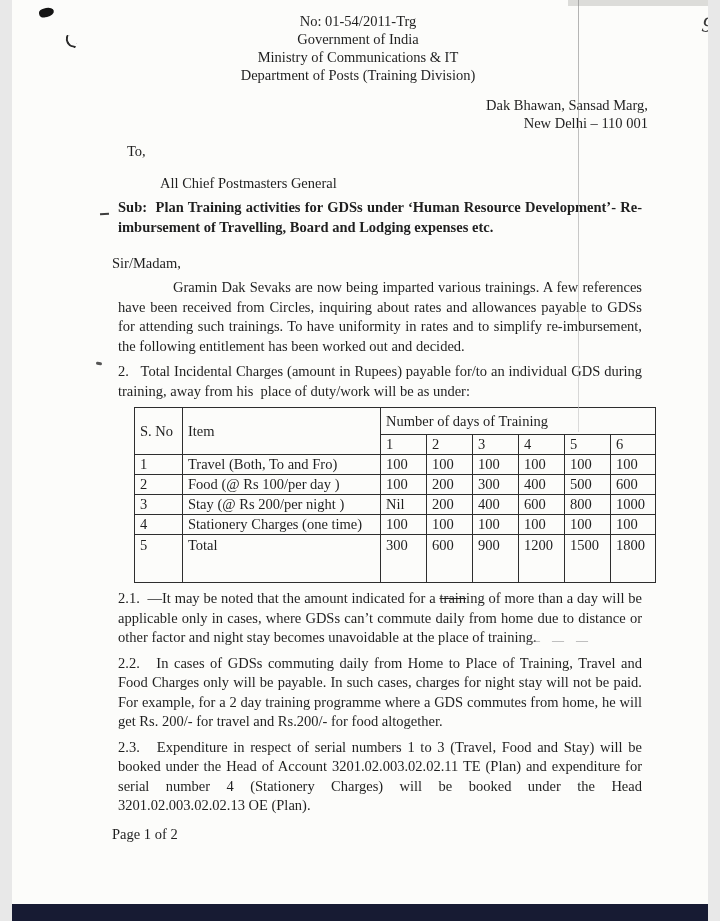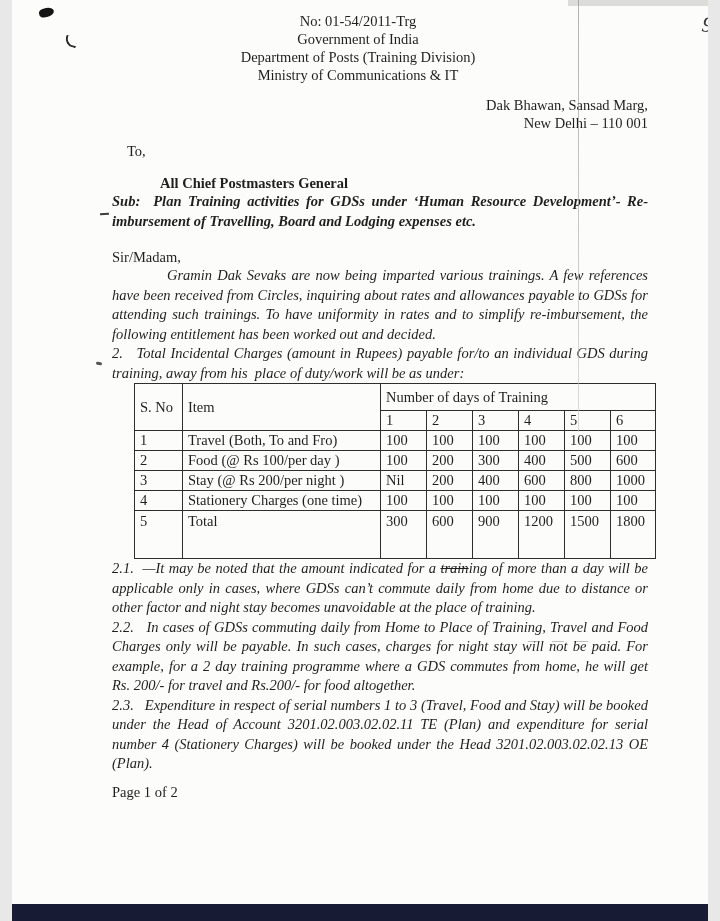--- a/index.html
+++ b/index.html
@@ -15,26 +15,26 @@
     font-size: 14.5px;
   }
   .content { padding: 12px 60px 0 100px; }
 
   .letterhead { text-align: center; line-height: 18px; margin-left: -44px; }
   .letterhead div { white-space: nowrap; }
 
   .addr-block { text-align: right; line-height: 17.5px; margin-top: 13px; }
 
   .to-label { margin-top: 11px; margin-left: 15px; }
-  .recipient { margin-top: 15px; margin-left: 48px; font-weight: bold; }
+  .recipient { margin-top: 15px; margin-left: 48px; font-weight: normal; }
 
   .subject { margin-top: 24px; font-weight: bold; text-align: justify; line-height: 19.5px; }
   .salutation { margin-top: 18px; }
 
-  p.para { margin: 0; text-align: justify; line-height: 19.5px; font-style: italic; }
+  p.para { margin: 6px; text-align: justify; line-height: 19.5px; }
   .para1 { margin-top: 6px; text-indent: 55px; }
   .para2 { margin-top: 11px; }
   .p21 { margin-top: 15px; }
   .p22 { margin-top: 12px; }
   .p23 { margin-top: 12px; }
   .strike { text-decoration: line-through; }
 
   table.charges {
     border-collapse: collapse;
     margin-left: 22px;
@@ -75,22 +75,22 @@
 </style>
 </head>
 <body>
 
 <div class="page">
   <div class="content">
 
     <div class="letterhead">
       <div>No: 01-54/2011-Trg</div>
       <div>Government of India</div>
+      <div>Ministry of Communications &amp; IT</div>
       <div>Department of Posts (Training Division)</div>
-      <div>Ministry of Communications &amp; IT</div>
     </div>
 
     <div class="addr-block">
       <div>Dak Bhawan, Sansad Marg,</div>
       <div>New Delhi – 110 001</div>
     </div>
 
     <div class="to-label">To,</div>
     <div class="recipient">All Chief Postmasters General</div>
 

